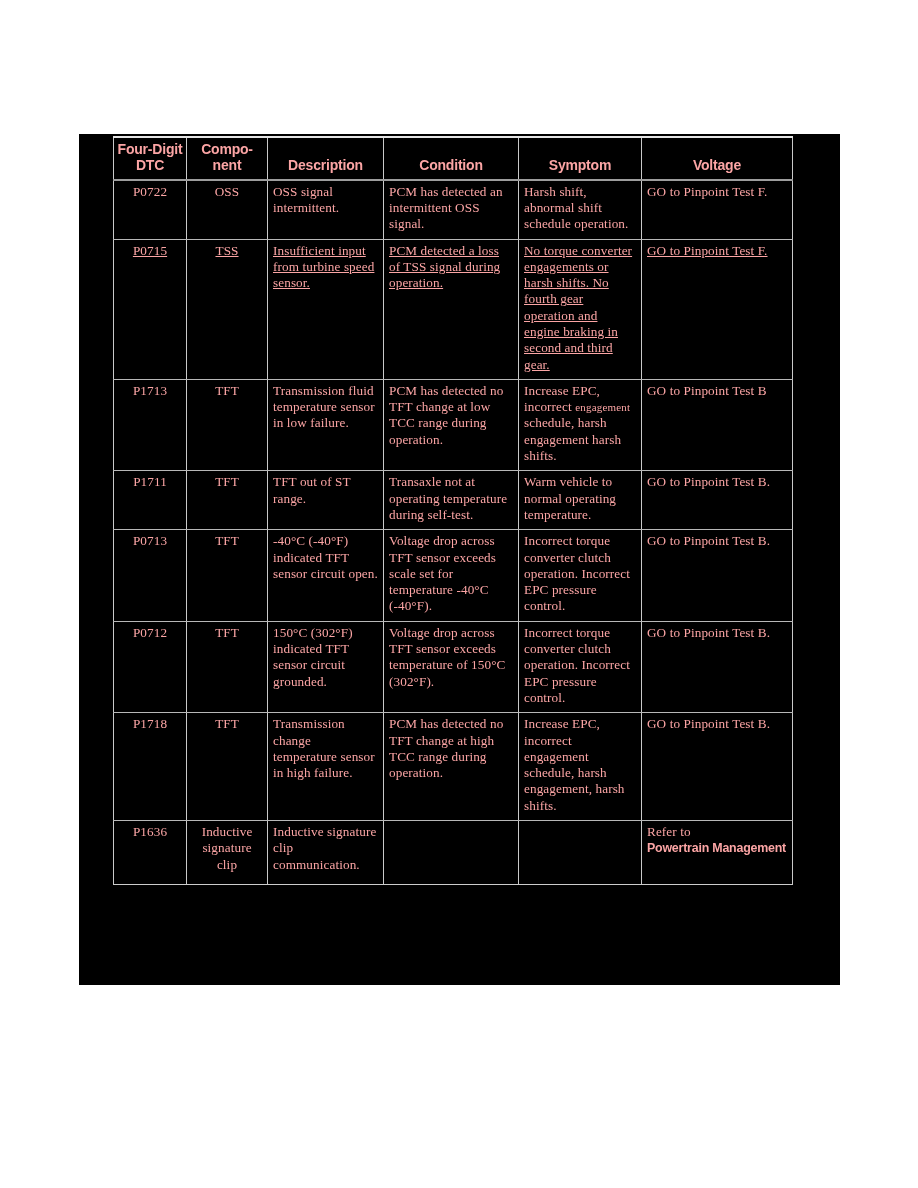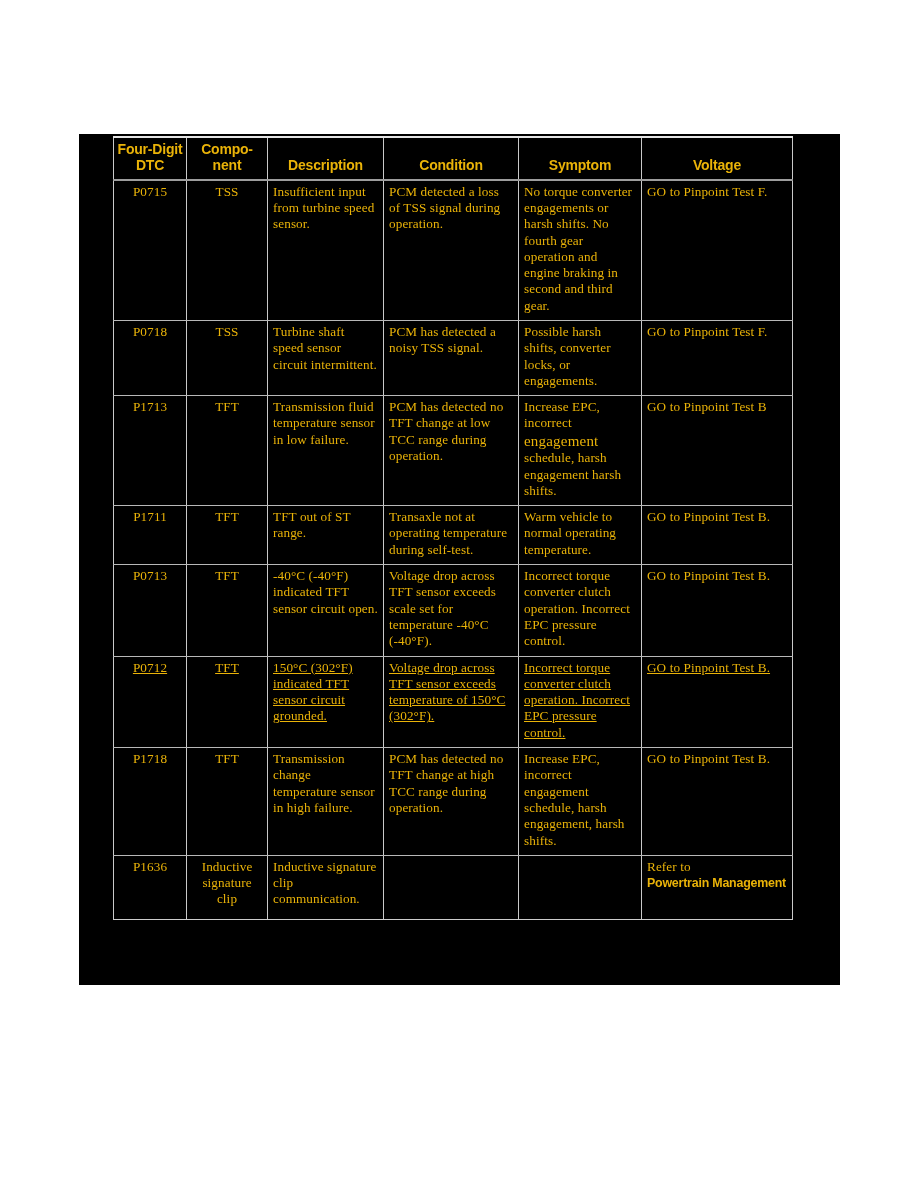--- a/index.html
+++ b/index.html
@@ -26,21 +26,21 @@
   }
 
   
   #dtc-table {
     position: absolute;
     left: 34px;   
     top: 2px;     
     width: 679px; 
     border-collapse: collapse;
     table-layout: fixed;
-    color: #eab308;
+    color: #fca5a5;
   }
 
   #dtc-table col.c-dtc     { width: 73px; }
   #dtc-table col.c-comp    { width: 81px; }
   #dtc-table col.c-desc    { width: 116px; }
   #dtc-table col.c-cond    { width: 135px; }
   #dtc-table col.c-symp    { width: 123px; }
   #dtc-table col.c-act     { width: 151px; }
 
   #dtc-table th,
@@ -74,33 +74,33 @@
   #dtc-table tbody td { text-align: left; }
   #dtc-table tbody td.center { text-align: center; }
 
   
   #dtc-table tbody tr td { border-top-color: #b8b8b8; border-bottom-color: #b8b8b8; }
   #dtc-table tbody tr:last-child td { border-bottom-color: #cccccc; }
 
   
   tr[data-h="52"]  td { height: 42px; }
   tr[data-h="60"]  td { height: 50px; }
-  tr[data-h="124"] td { height: 114px; }
+  tr[data-h="124"] td { height: 114px; text-decoration: underline; }
   tr[data-h="61"]  td { height: 51px; }
   tr[data-h="53"]  td { height: 43px; }
   tr[data-h="91"]  td { height: 81px; }
   tr[data-h="51"]  td { height: 41px; }
   tr[data-h="78"]  td { height: 68px; }
-  tr[data-h="77"]  td { height: 67px; text-decoration: underline; }
+  tr[data-h="77"]  td { height: 67px; }
   tr[data-h="92"]  td { height: 82px; }
   tr[data-h="64"]  td { height: 54px; }
 
   
   .tiny-word {
-    font-size: 15px;
+    font-size: 11px;
     letter-spacing: 0.2px;
   }
 
   
   .mgmt {
     font-family: "Liberation Sans", sans-serif;
     font-weight: bold;
     font-size: 12.4px;
     letter-spacing: -0.2px;
   }
@@ -133,39 +133,39 @@
         </th>
         <th>Description</th>
         <th>Condition</th>
         <th>Symptom</th>
         <th>Voltage</th>
       </tr>
     </thead>
 
     <tbody>
 
+      <tr data-h="52">
+        <td class="center">P0722</td>
+        <td class="center">OSS</td>
+        <td>OSS signal intermittent.</td>
+        <td>PCM has detected an intermittent OSS signal.</td>
+        <td>Harsh shift, abnormal shift schedule operation.</td>
+        <td>GO to Pinpoint Test F.</td>
+      </tr>
 
 
       <tr data-h="124">
         <td class="center">P0715</td>
         <td class="center">TSS</td>
         <td>Insufficient input from turbine speed sensor.</td>
         <td>PCM detected a loss of TSS signal during operation.</td>
         <td>No torque converter engagements or harsh shifts. No fourth gear operation and engine braking in second and third gear.</td>
         <td>GO to Pinpoint Test F.</td>
       </tr>
 
-      <tr data-h="61">
-        <td class="center">P0718</td>
-        <td class="center">TSS</td>
-        <td>Turbine shaft speed sensor circuit intermittent.</td>
-        <td>PCM has detected a noisy TSS signal.</td>
-        <td>Possible harsh shifts, converter locks, or engagements.</td>
-        <td>GO to Pinpoint Test F.</td>
-      </tr>
 
 
       <tr data-h="91">
         <td class="center">P1713</td>
         <td class="center">TFT</td>
         <td>Transmission fluid temperature sensor in low failure.</td>
         <td>PCM has detected no TFT change at low TCC range during operation.</td>
         <td><span>Increase EPC, incorrect</span>
           <span class="tiny-word">engagement</span>
           <span>schedule, harsh engagement harsh shifts.</span></td>

